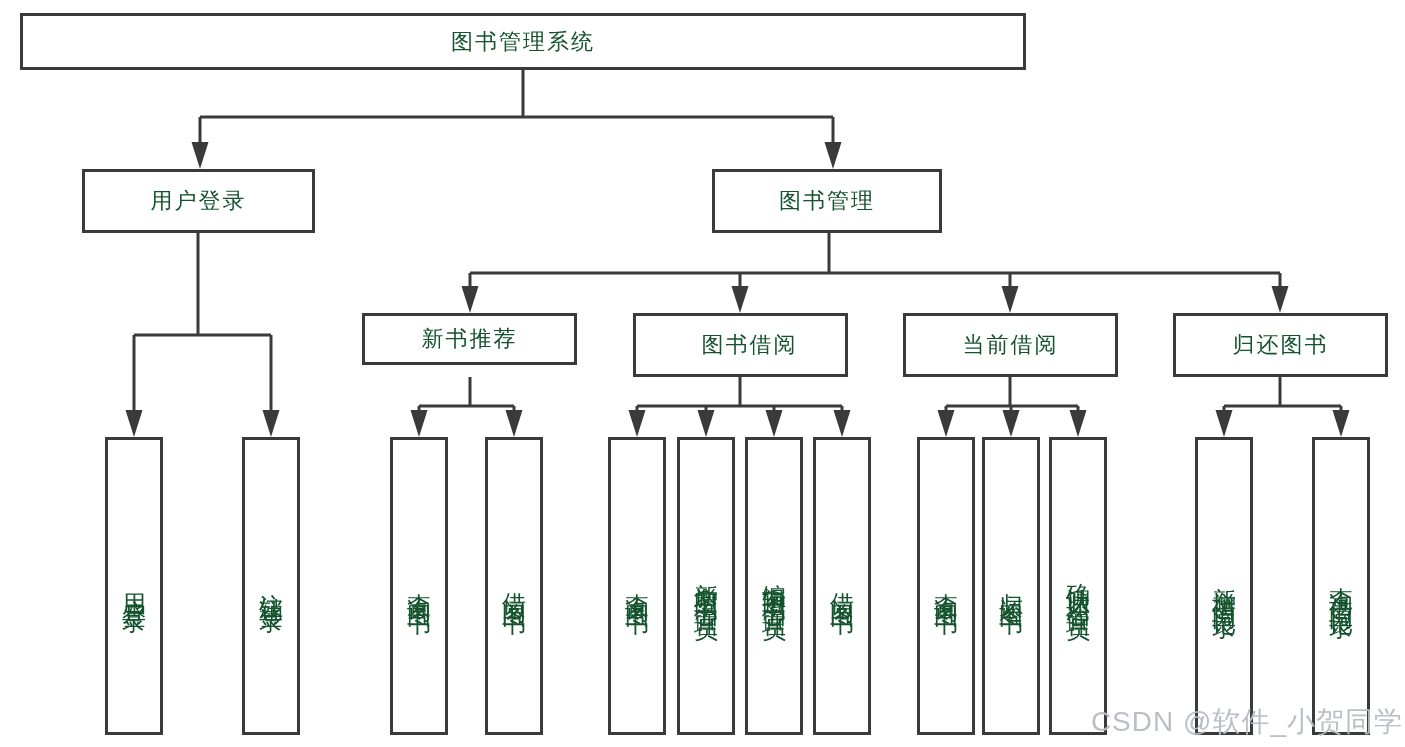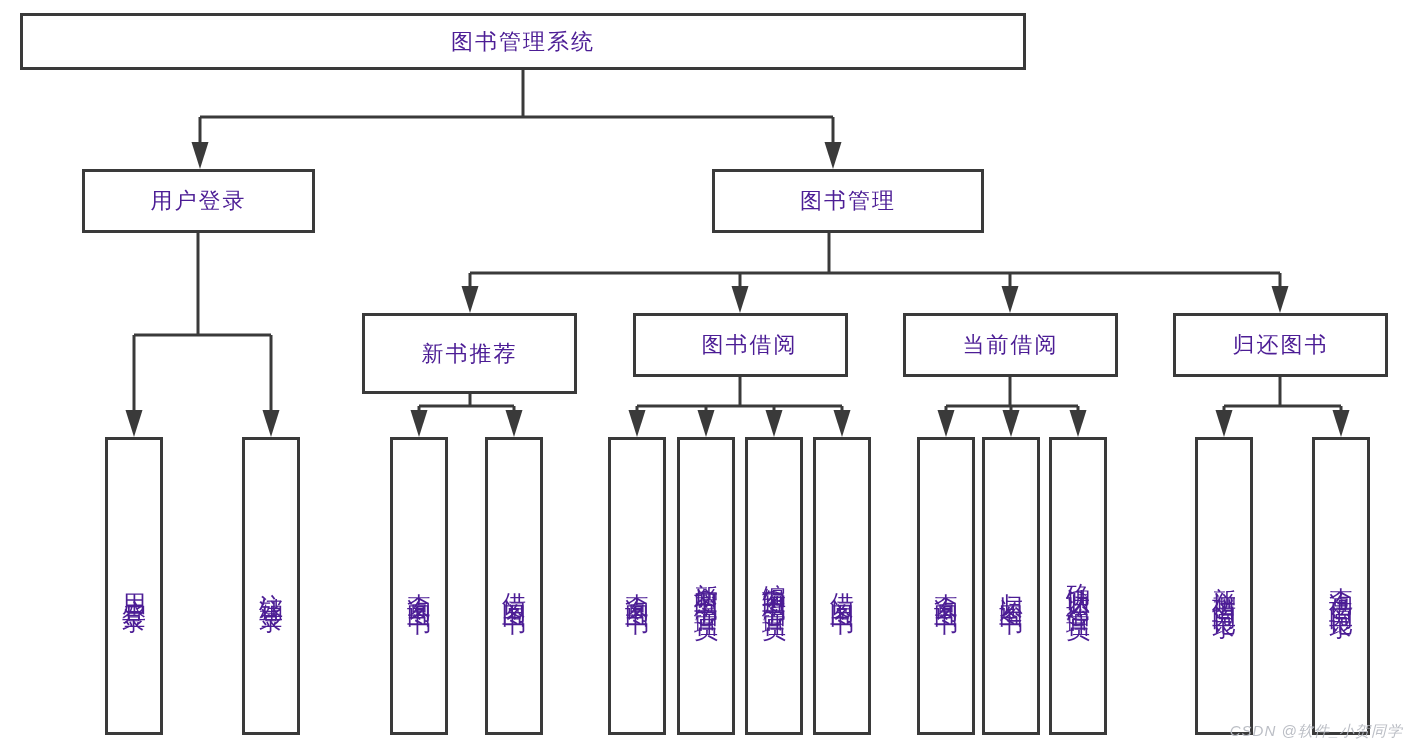--- a/index.html
+++ b/index.html
@@ -12,43 +12,42 @@
   }
   #connectors{position:absolute;left:0;top:0;width:1405px;height:747px;}
   #connectors path{stroke:#3a3a3a;stroke-width:3;fill:none;}
   #connectors polygon{fill:#3a3a3a;stroke:none;}
   .box{
     position:absolute;
     box-sizing:border-box;
     background:#ffffff;
     border:3px solid #3a3a3a;
     display:flex;align-items:center;justify-content:center;
-    color:#4c1d95;
+    color:#14532d;
     font-size:22px;
     letter-spacing:2px;
     text-align:center;
     white-space:nowrap;
   }
   .vbox span{
     writing-mode:vertical-lr;
     text-orientation:mixed;
     font-size:24px;
     letter-spacing:6px;
     white-space:nowrap;
   }
   .vbox.long span{letter-spacing:5px;}
   #watermark{
     position:absolute;
     right:2px;bottom:6px;
-    font-size:15px;
+    font-size:28px;
     letter-spacing:1px;
     color:rgba(183,187,194,0.95);
     z-index:10;
     pointer-events:none;
-    font-style:italic;
   }
 </style>
 </head>
 <body>
 
 <div id="stage">
 
   <svg id="connectors" viewBox="0 0 1405 747" xmlns="http://www.w3.org/2000/svg">
 
     <g>
@@ -125,25 +124,25 @@
     </g>
   </svg>
 
   <div class="box" style="left:20px;top:13px;width:1006px;height:57px;">
     <span>图书管理系统</span>
   </div>
 
   <div class="box" style="left:82px;top:169px;width:233px;height:64px;">
     <span>用户登录</span>
   </div>
-  <div class="box" style="left:712px;top:169px;width:272px;height:64px;">
+  <div class="box" style="left:712px;top:169px;width:230px;height:64px;">
     <span>图书管理</span>
   </div>
 
-  <div class="box" style="left:362px;top:313px;width:215px;height:81px;">
+  <div class="box" style="left:362px;top:313px;width:215px;height:52px;">
     <span>新书推荐</span>
   </div>
   <div class="box" style="left:633px;top:313px;width:215px;height:64px;padding-left:18px;">
     <span>图书借阅</span>
   </div>
   <div class="box" style="left:903px;top:313px;width:215px;height:64px;justify-content:center;">
     <span>当前借阅</span>
   </div>
   <div class="box" style="left:1173px;top:313px;width:215px;height:64px;">
     <span>归还图书</span>

